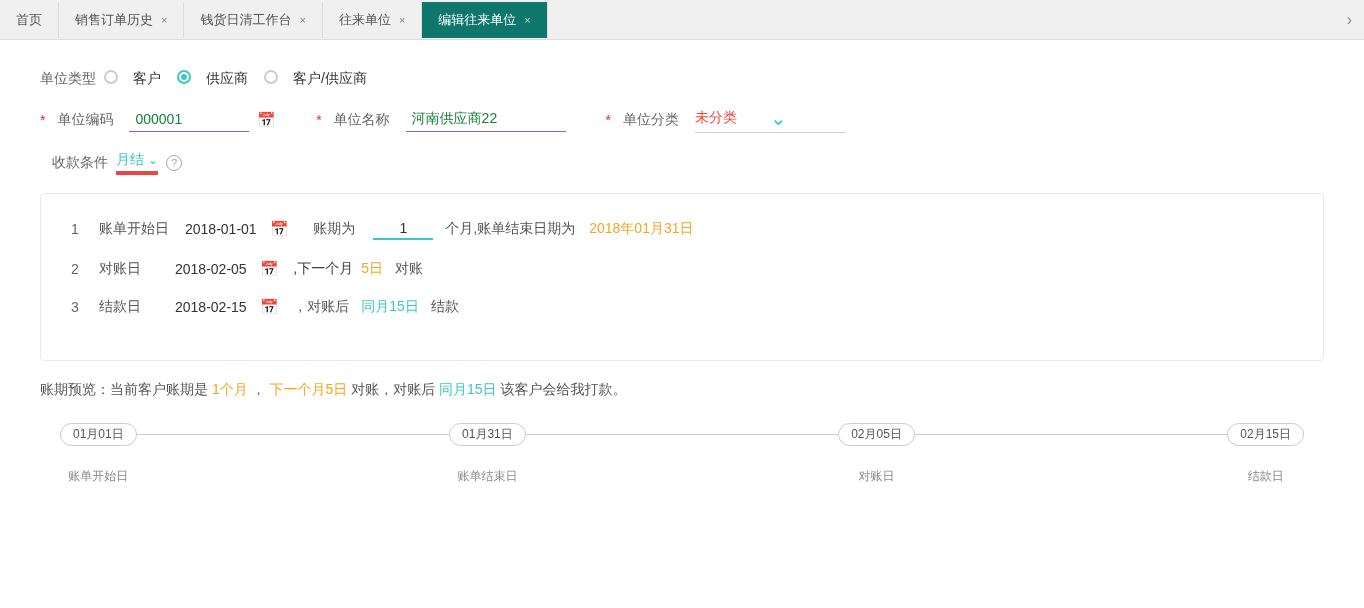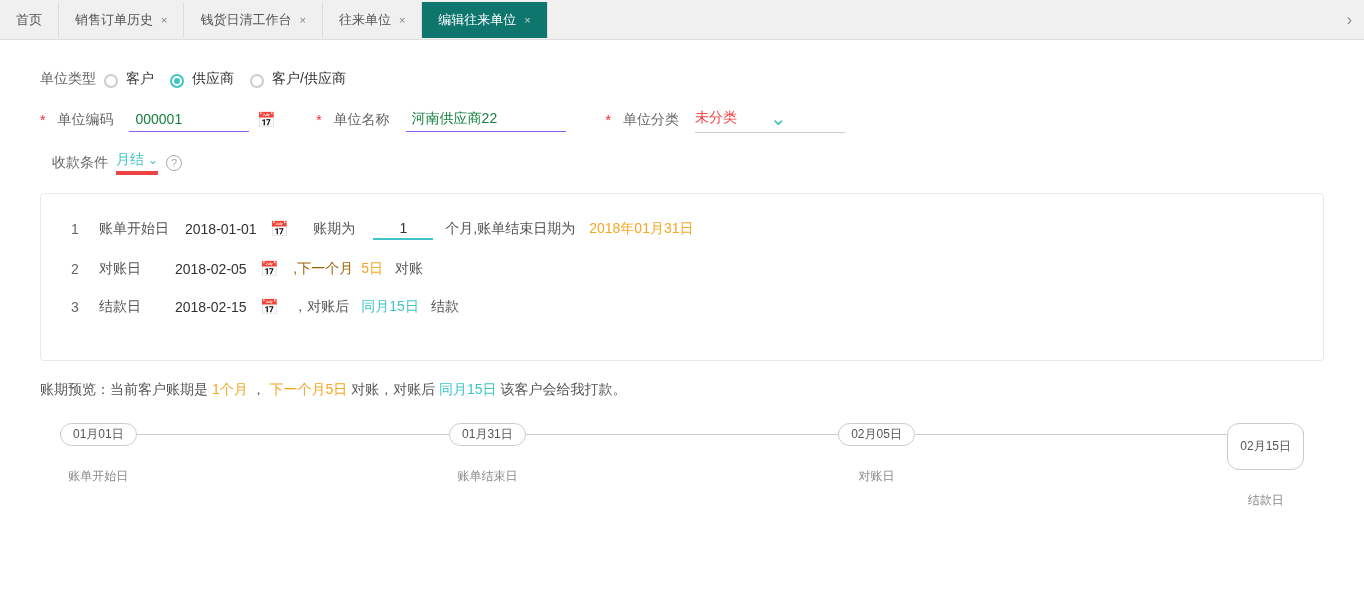--- a/index.html
+++ b/index.html
@@ -68,22 +68,22 @@
       color: #f5222d;
       margin-right: 4px;
     }
     .radio-group {
       display: flex;
       align-items: center;
       gap: 16px;
     }
     .radio-item {
       display: flex;
-      align-items: flex-end;
-      gap: 8px;
+      align-items: flex-start;
+      gap: 15px;
       cursor: pointer;
     }
     .radio-circle {
       width: 14px;
       height: 14px;
       border-radius: 50%;
       border: 2px solid #ccc;
       display: inline-block;
       position: relative;
     }
@@ -312,21 +312,21 @@
       <input class="period-input" type="text" value="1" style="margin-left: 10px; margin-right: 4px;">
       <span style="color:#555;">个月,账单结束日期为</span>
       <span class="orange-text" style="margin-left:6px;">2018年01月31日</span>
     </div>
 
     <div class="period-row">
       <span class="period-num">2</span>
       <span class="period-label">对账日</span>
       <span class="period-date">2018-02-05</span>
       <span class="icon-calendar" style="margin-left:6px;">📅</span>
-      <span style="color:#a16207;margin-left:6px;">,下一个月</span>
+      <span style="color:#404040;margin-left:6px;">,下一个月</span>
       <span class="orange-text">5日</span>
       <span style="color:#555;margin-left:4px;">对账</span>
     </div>
 
     <div class="period-row">
       <span class="period-num">3</span>
       <span class="period-label">结款日</span>
       <span class="period-date">2018-02-15</span>
       <span class="icon-calendar" style="margin-left:6px;">📅</span>
       <span style="color:#555;margin-left:6px;">，对账后</span>
@@ -373,21 +373,21 @@
 
       <div style="display:flex;flex-direction:column;align-items:center;">
         <div style="background:#fff;border:1px solid #ccc;border-radius:12px;padding:2px 12px;font-size:12px;color:#555;">
           <span>02月05日</span>
         </div>
         <div style="width:10px;height:10px;margin-top:4px;"></div>
         <div style="font-size:12px;color:#888;margin-top:8px;">对账日</div>
       </div>
 
       <div style="display:flex;flex-direction:column;align-items:center;">
-        <div style="background:#fff;border:1px solid #ccc;border-radius:12px;padding:14px 12px;font-size:12px;color:#555;">
+        <div style="background:#fff;border:1px solid #ccc;border-radius:12px;padding:2px 12px;font-size:12px;color:#555;">
           <span>02月15日</span>
         </div>
         <div style="width:10px;height:10px;margin-top:4px;"></div>
         <div style="font-size:12px;color:#888;margin-top:8px;">结款日</div>
       </div>
 
     </div>
   </div>
 
 </div>

